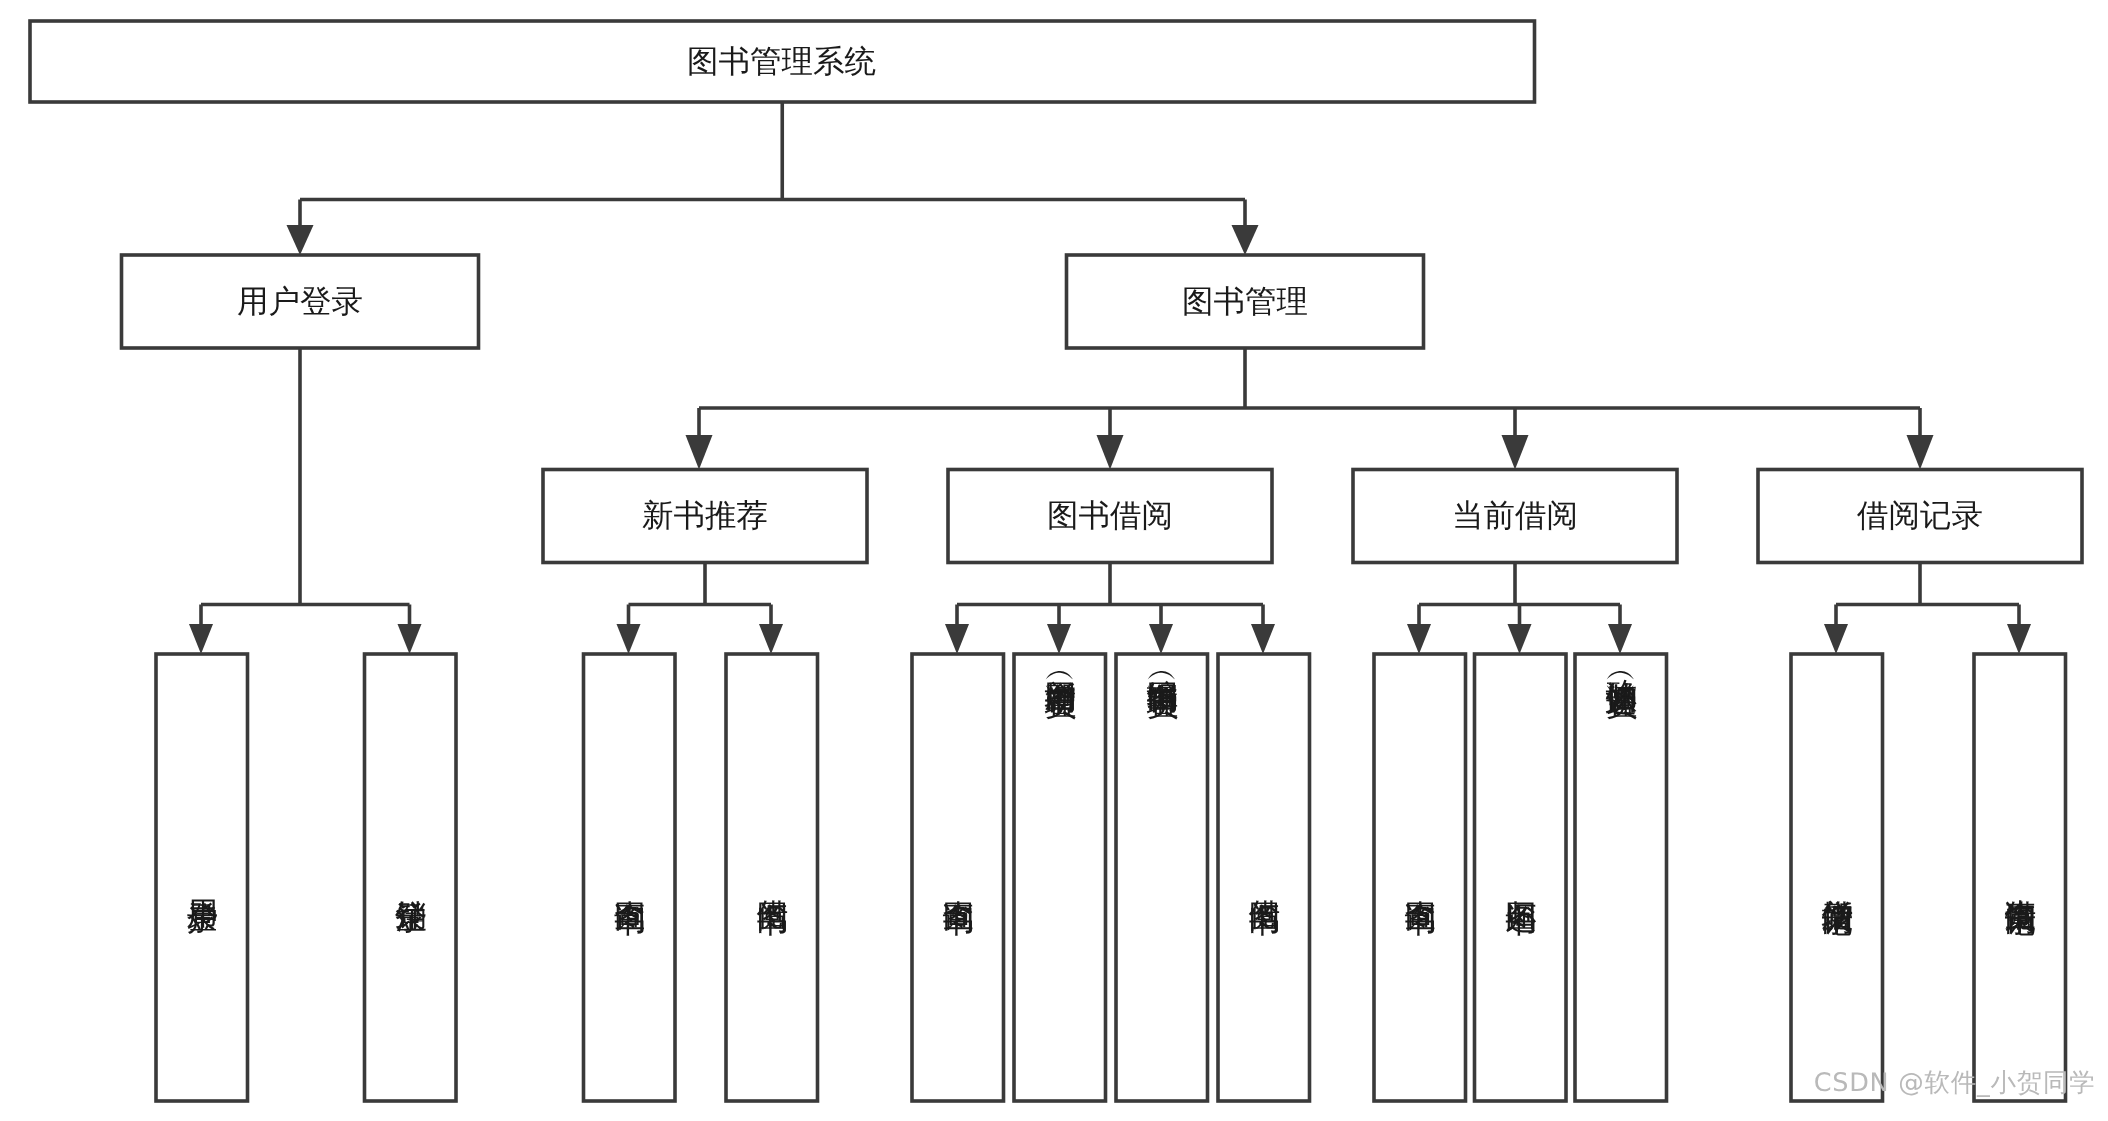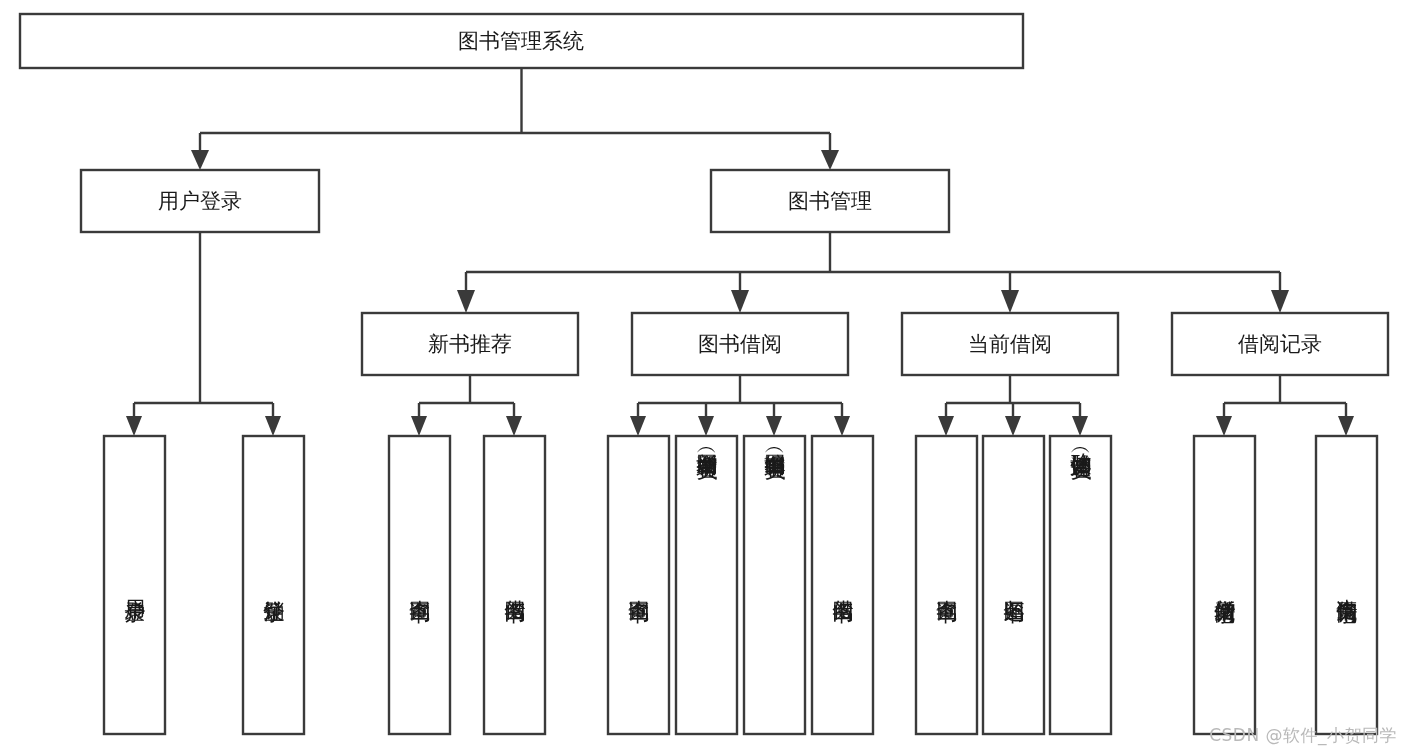--- a/index.html
+++ b/index.html
@@ -64,21 +64,21 @@
     font-size: 21px;
     line-height: 1.28;
     color: #1a1a1a;
     letter-spacing: 1px;
     white-space: nowrap;
     text-align: center;
   }
   .watermark {
     position: absolute;
     right: 8px;
-    bottom: 0;
+    bottom: 14px;
     font-family: "DejaVu Sans", "Liberation Sans", sans-serif;
     font-size: 17px;
     color: #b9b9b9;
     letter-spacing: 0.5px;
     white-space: nowrap;
   }
 </style>
 </head>
 <body>
 

